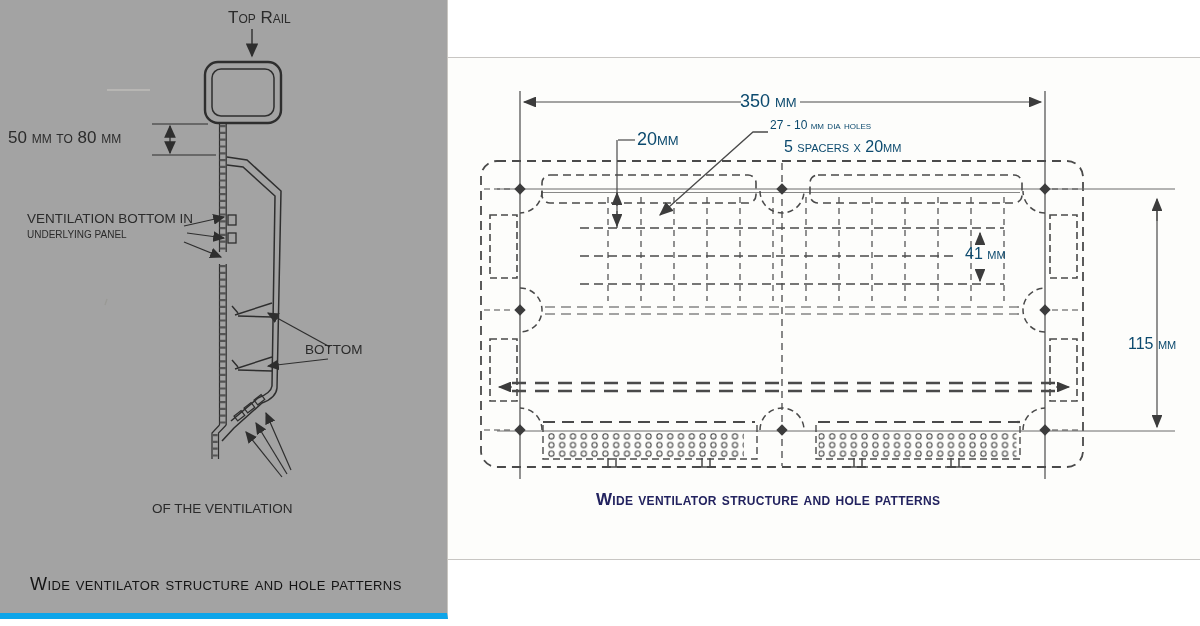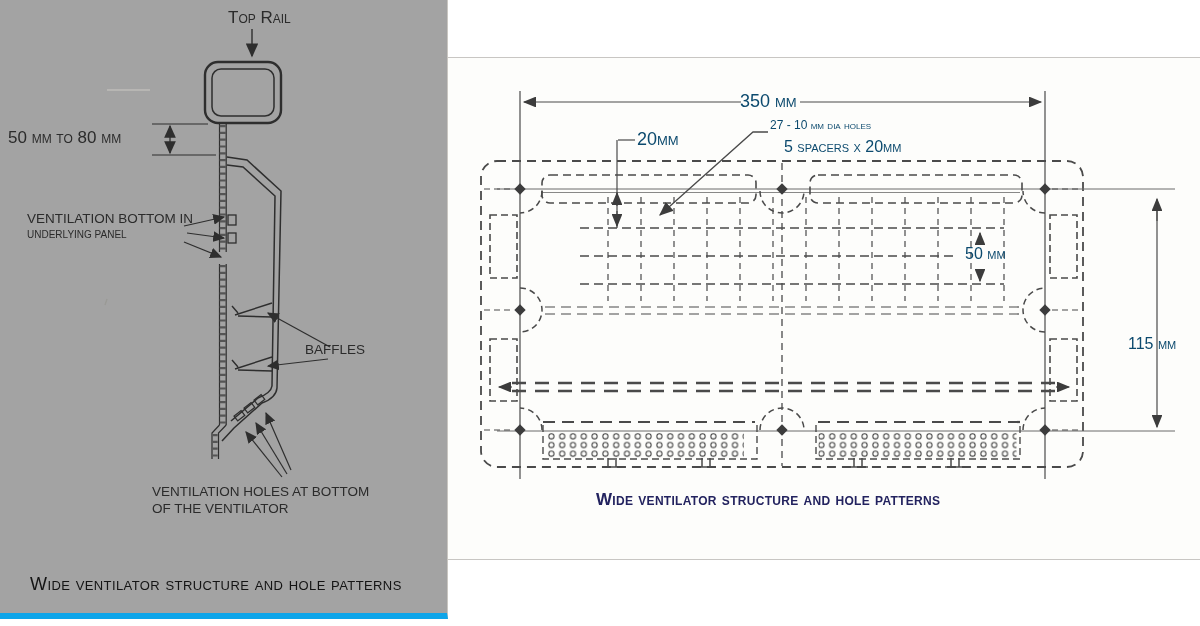--- a/index.html
+++ b/index.html
@@ -93,23 +93,22 @@
           <line x1="287" y1="474" x2="256" y2="423" marker-end="url(#ahL)"></line>
           <line x1="291" y1="470" x2="266" y2="413" marker-end="url(#ahL)"></line>
         </g>
       </g>
     </svg>
 
     <div class="lbl sc" style="left:228px;top:8px;font-size:17px;">Top Rail</div>
     <div class="lbl sc" style="left:8px;top:128px;font-size:17px;">50 mm to 80 mm</div>
     <div class="lbl" style="left:27px;top:211px;font-size:13.5px;">VENTILATION BOTTOM IN</div>
     <div class="lbl" style="left:27px;top:229px;font-size:10px;text-align:right;">UNDERLYING PANEL</div>
-    <div class="lbl" style="left:305px;top:342px;font-size:13.5px;">BAFFLES</div>
-    <div class="lbl" style="left:152px;top:484px;font-size:13.5px;">VENTILATION HOLES AT BOTTOM</div>
-    <div class="lbl" style="left:152px;top:501px;font-size:13.5px;">OF THE VENTILATOR</div>
+    <div class="lbl" style="left:305px;top:342px;font-size:13.5px;">BOTTOM</div>
+    <div class="lbl" style="left:152px;top:501px;font-size:13.5px;">OF THE VENTILATION</div>
     <div class="lbl sc cap-left" style="left:30px;top:574px;">Wide ventilator structure and hole patterns</div>
   </div>
 
   <div id="right-panel">
     <svg width="752" height="501" viewBox="448 57 752 501">
       <defs>
         <marker id="ahR" orient="auto-start-reverse" markerWidth="12" markerHeight="9" refX="10" refY="4.5">
           <path d="M0,0 L11,4.5 L0,9 z" fill="#3c3c3c"></path>
         </marker>
         <pattern id="holes" patternUnits="userSpaceOnUse" x="546" y="431" width="10.8" height="8.7">
@@ -245,18 +244,18 @@
           <line x1="1157" y1="220" x2="1157" y2="198" marker-end="url(#ahR)"></line>
           <line x1="1157" y1="210" x2="1157" y2="426" marker-end="url(#ahR)"></line>
         </g>
       </g>
     </svg>
 
     <div class="lbl sc navy" style="left:292px;top:33px;font-size:18px;">350 mm</div>
     <div class="lbl sc navy" style="left:189px;top:71px;font-size:18px;">20mm</div>
     <div class="lbl sc navy" style="left:322px;top:60px;font-size:12px;">27 - 10 mm dia holes</div>
     <div class="lbl sc navy" style="left:336px;top:79px;font-size:16px;">5 spacers x 20mm</div>
-    <div class="lbl sc navy" style="left:517px;top:186px;font-size:16px;">50 mm</div>
+    <div class="lbl sc navy" style="left:517px;top:186px;font-size:16px;">41 mm</div>
     <div class="lbl sc navy" style="left:680px;top:276px;font-size:16px;">115 mm</div>
     <div class="lbl sc cap-right" style="left:148px;top:432px;">Wide ventilator structure and hole patterns</div>
   </div>
 
 </div>
 
 </body></html>

